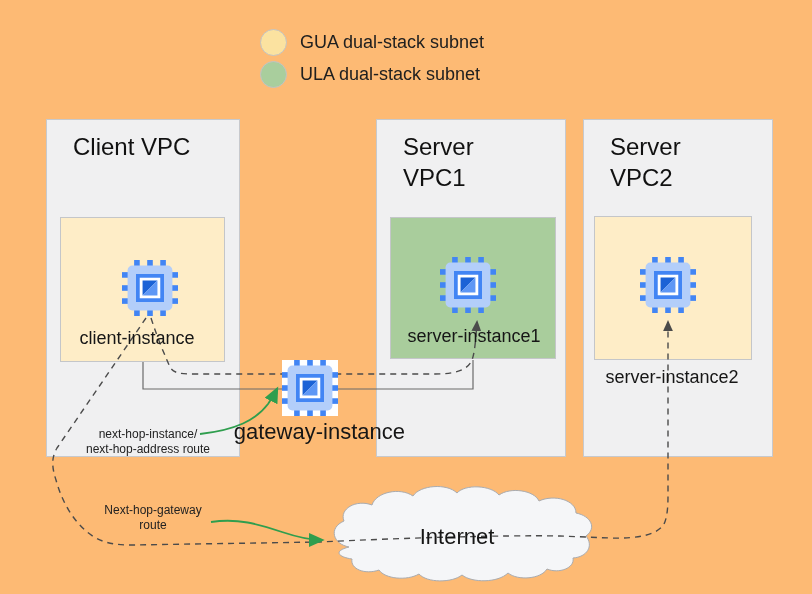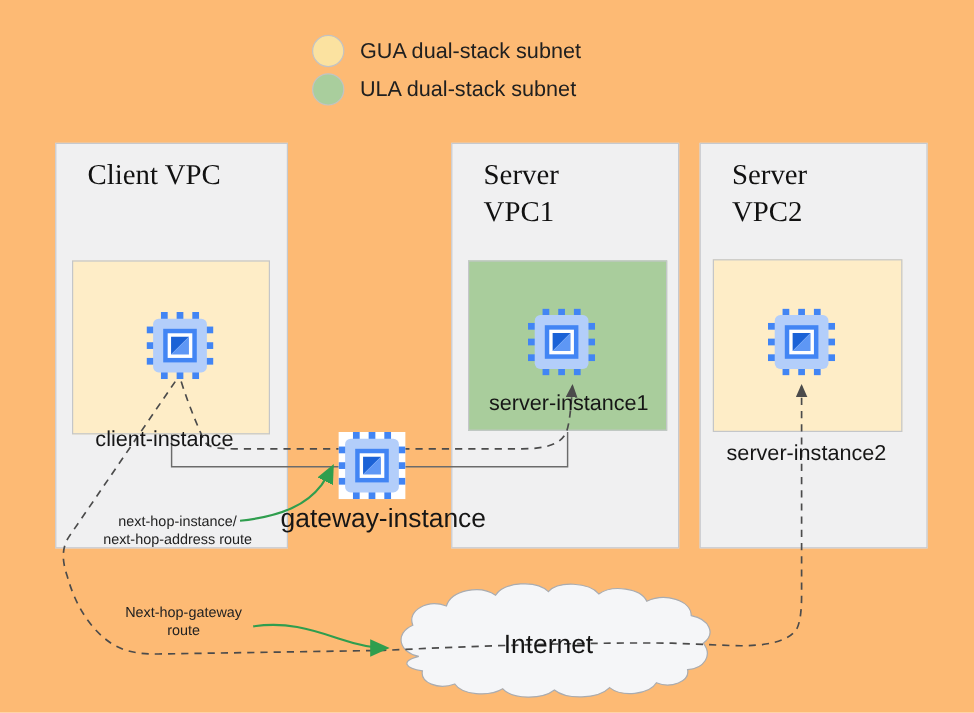--- a/index.html
+++ b/index.html
@@ -8,21 +8,21 @@
     font-family:"Liberation Sans","DejaVu Sans",sans-serif;color:#1b1b1b;
   }
   
   .legend-row{position:absolute;display:flex;align-items:center;gap:13px;}
   .legend-swatch{width:27px;height:27px;border-radius:50%;border:1px solid #c3c3c3;box-sizing:border-box;}
   .swatch-gua{background:#fbe2a0;}
   .swatch-ula{background:#a9ce9d;}
   .legend-label{font-size:18px;color:#202020;}
   
   .vpc{position:absolute;background:#f0f0f1;border:1px solid #c7c9cd;box-sizing:border-box;z-index:1;}
-  .vpc-title{position:absolute;left:26px;top:11px;font-size:24px;line-height:31px;color:#111;white-space:pre;font-family:Liberation Serif, serif;}
+  .vpc-title{position:absolute;left:26px;top:11px;font-size:24px;line-height:31px;color:#111;white-space:pre;}
   .subnet{position:absolute;border:1px solid #c4c6c9;box-sizing:border-box;z-index:1;}
   .subnet-gua{background:#feedc7;}
   .subnet-ula{background:#a9cd9c;}
   
   svg.wires{position:absolute;left:0;top:0;z-index:2;}
   
   .chip{position:absolute;width:56px;height:56px;z-index:4;}
   .inst-label{position:absolute;z-index:4;font-size:18px;text-align:center;color:#161616;}
   .big-label{position:absolute;z-index:4;font-size:22px;text-align:right;color:#161616;}
   .route-label{position:absolute;z-index:4;font-size:12px;line-height:15px;text-align:center;color:#222;}
@@ -133,21 +133,21 @@
       <use href="#chip-sym"></use>
     </svg>
   <svg class="chip" style="left:640px;top:257px;" viewBox="0 0 60 60">
       <use href="#chip-sym"></use>
     </svg>
   <svg class="chip" style="left:282px;top:360px;" viewBox="0 0 60 60">
       <rect x="0" y="0" width="60" height="60" fill="#ffffff"></rect>
       <use href="#chip-sym"></use>
     </svg>
 
-  <div class="inst-label" style="left:47px;top:328px;width:180px;margin-top:28px;">client-instance</div>
+  <div class="inst-label" style="left:47px;top:328px;width:180px;">client-instance</div>
   <div class="inst-label" style="left:384px;top:326px;width:180px;">server-instance1</div>
   <div class="inst-label" style="left:582px;top:325px;width:180px;margin-top:42px;">server-instance2</div>
   <div class="big-label" style="left:205px;top:419px;width:200px;">gateway-instance</div>
   <div class="internet-label" style="left:377px;top:524px;width:160px;">Internet</div>
 
   <div class="route-label" style="left:68px;top:427px;width:160px;">
     <span>next-hop-instance/</span><br>
     <span>next-hop-address route</span>
   </div>
   <div class="route-label" style="left:73px;top:503px;width:160px;">

